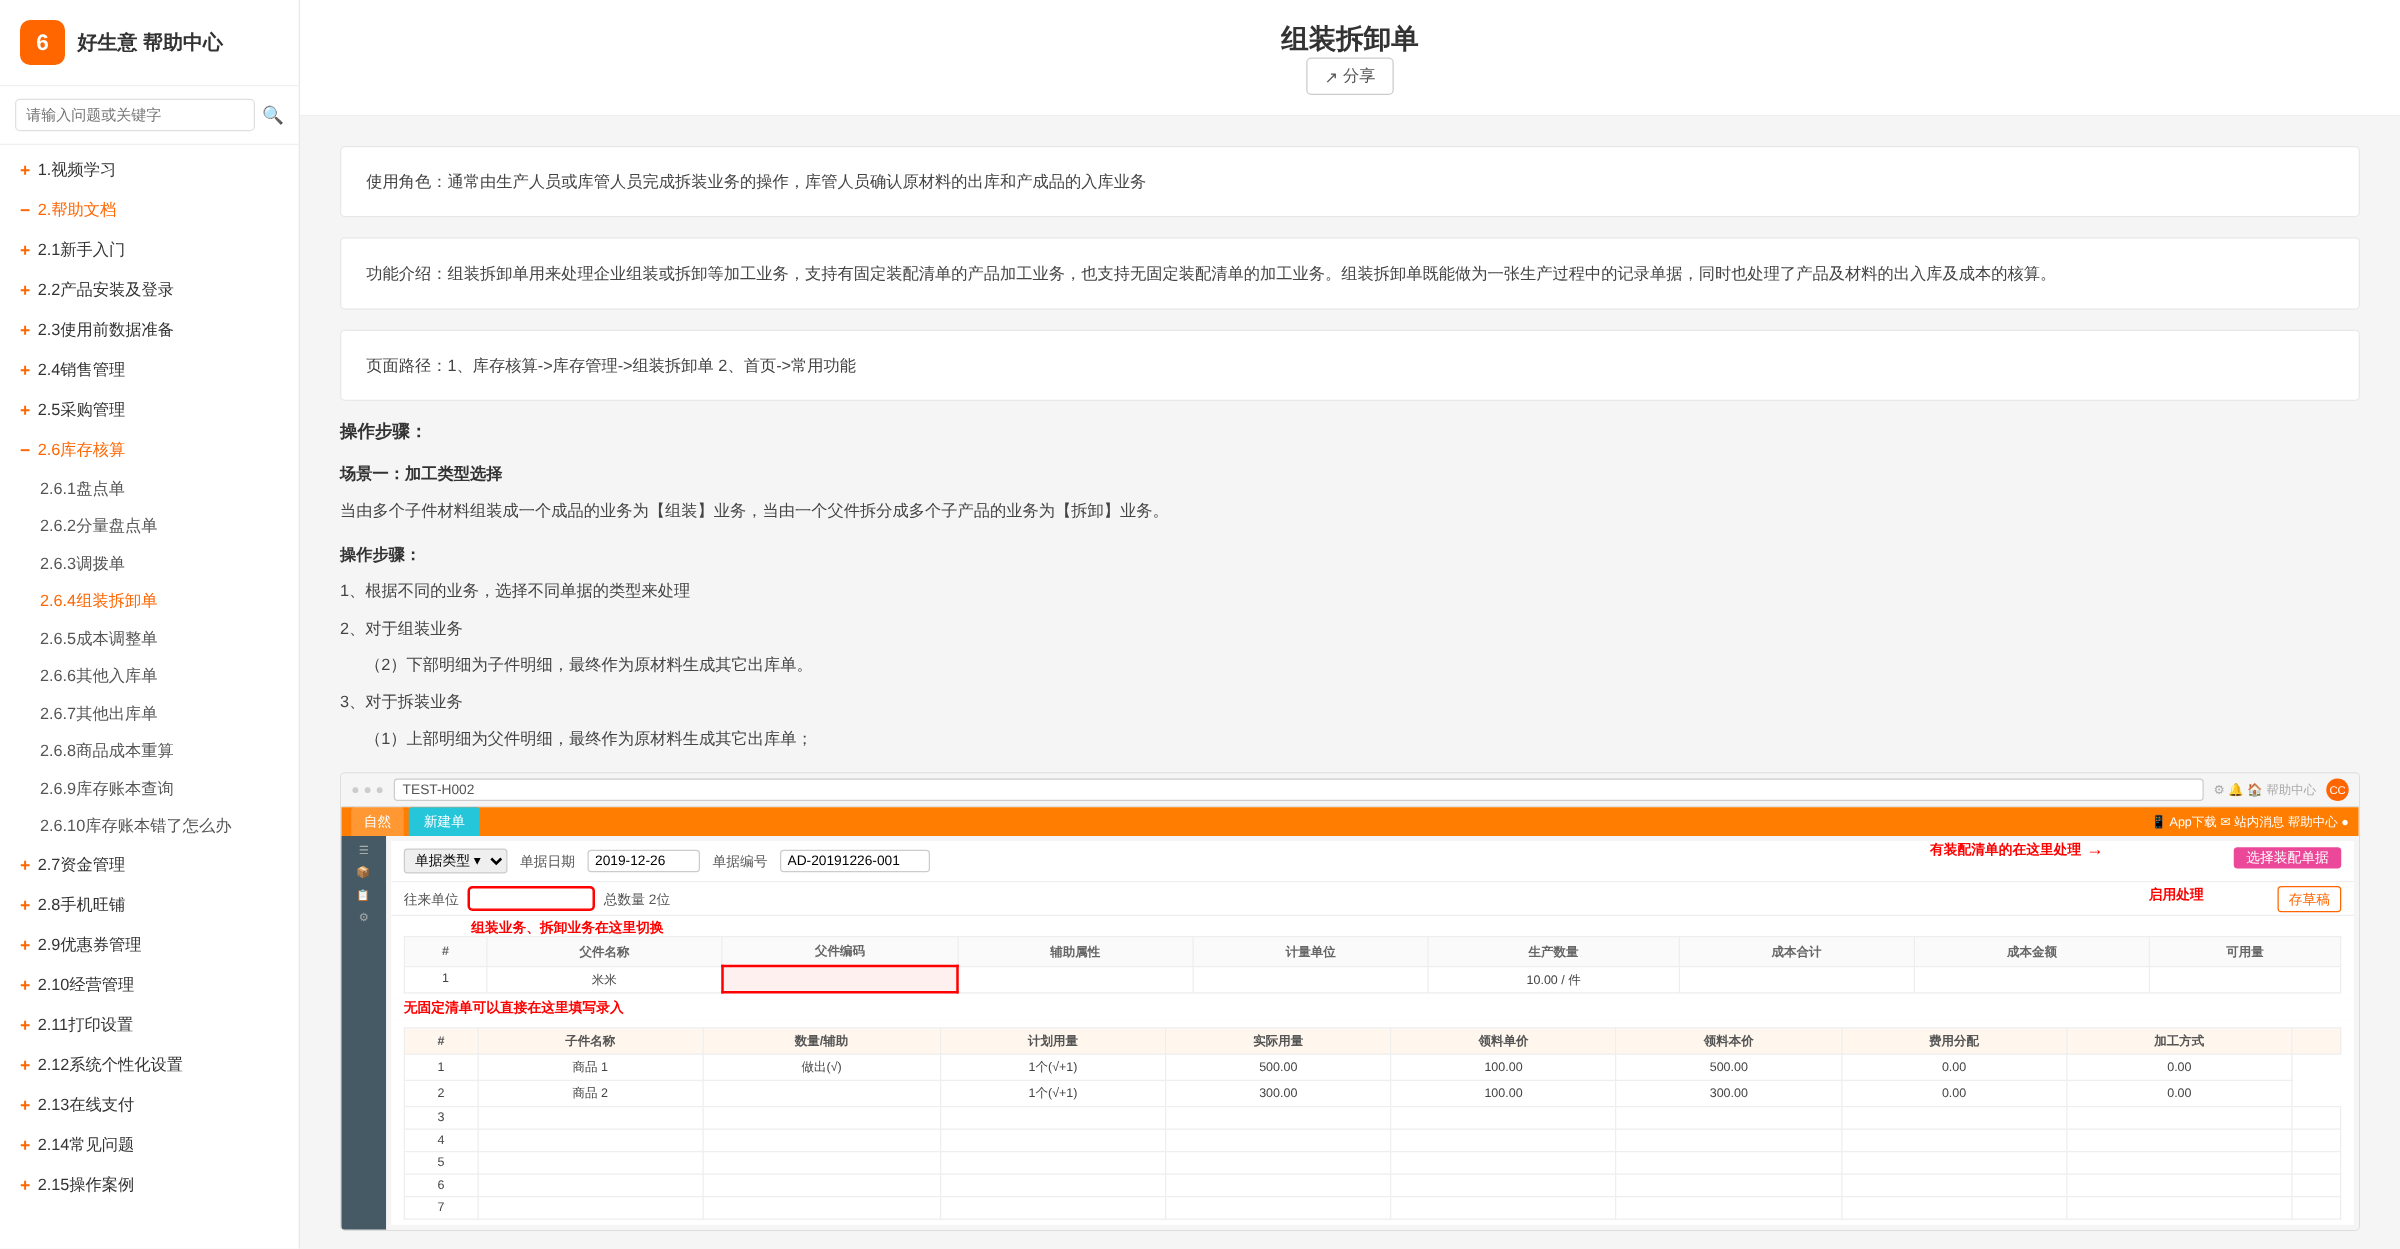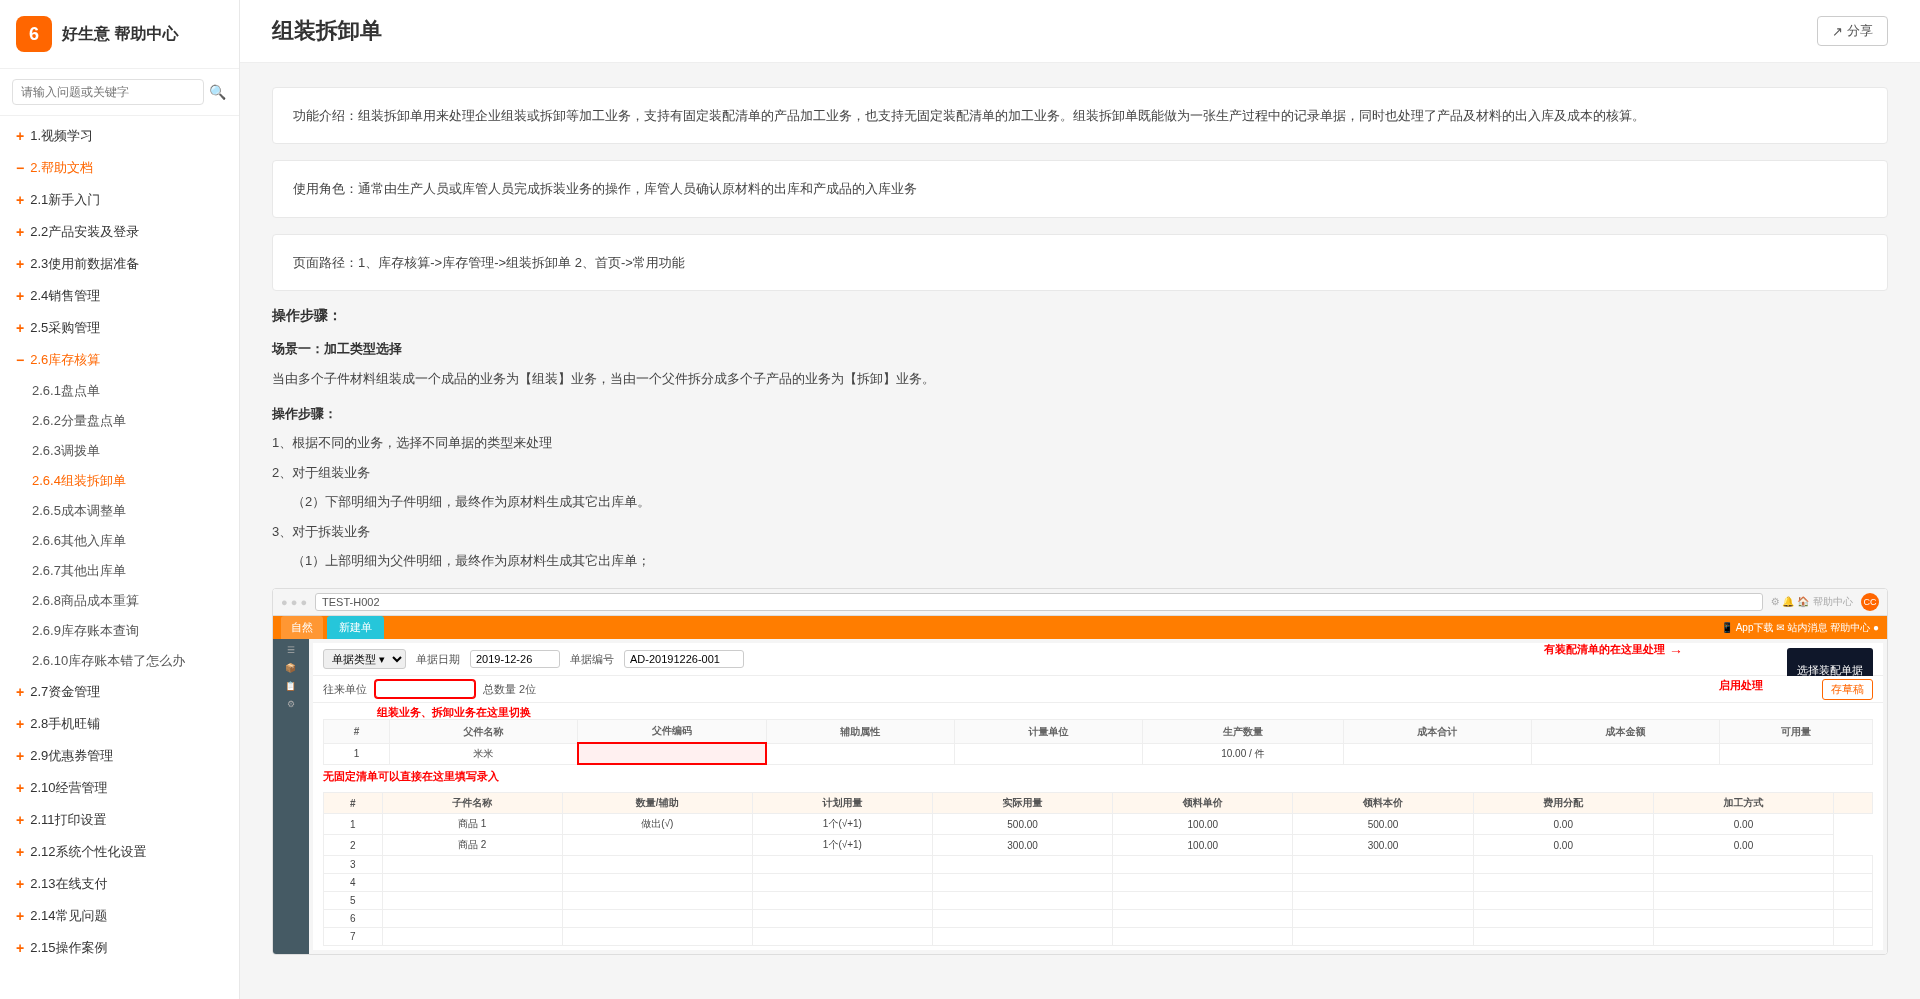--- a/index.html
+++ b/index.html
@@ -94,20 +94,21 @@
       overflow: hidden;
       background: #f5f5f5;
     }
     .main-header {
       background: #fff;
       padding: 16px 32px;
       border-bottom: 1px solid #eee;
       display: flex;
       align-items: center;
       justify-content: space-between;
+      flex-direction: column;
     }
     .main-header h1 {
       font-size: 22px;
       font-weight: 600;
       color: #333;
     }
     .share-btn {
       border: 1px solid #ccc;
       background: #fff;
       border-radius: 4px;
@@ -265,24 +266,24 @@
 <div id="main">
   <div class="main-header">
     <h1>组装拆卸单</h1>
     <button class="share-btn">
       <span>↗</span>
       <span>分享</span>
     </button>
   </div>
   <div class="content-area">
     <div class="info-block">
-      <span>功能介绍：组装拆卸单用来处理企业组装或拆卸等加工业务，支持有固定装配清单的产品加工业务，也支持无固定装配清单的加工业务。组装拆卸单既能做为一张生产过程中的记录单据，同时也处理了产品及材料的出入库及成本的核算。</span>
+      <span>使用角色：通常由生产人员或库管人员完成拆装业务的操作，库管人员确认原材料的出库和产成品的入库业务</span>
     </div>
     <div class="info-block">
-      <span>使用角色：通常由生产人员或库管人员完成拆装业务的操作，库管人员确认原材料的出库和产成品的入库业务</span>
+      <span>功能介绍：组装拆卸单用来处理企业组装或拆卸等加工业务，支持有固定装配清单的产品加工业务，也支持无固定装配清单的加工业务。组装拆卸单既能做为一张生产过程中的记录单据，同时也处理了产品及材料的出入库及成本的核算。</span>
     </div>
     <div class="info-block">
       <span>页面路径：1、库存核算-&gt;库存管理-&gt;组装拆卸单 2、首页-&gt;常用功能</span>
     </div>
 
     <div class="section-title">操作步骤：</div>
     <div class="section-sub bold-label">场景一：加工类型选择</div>
     <div class="section-sub">当由多个子件材料组装成一个成品的业务为【组装】业务，当由一个父件拆分成多个子产品的业务为【拆卸】业务。</div>
     <div class="section-sub bold-label">操作步骤：</div>
     <div class="section-sub">1、根据不同的业务，选择不同单据的类型来处理</div>
@@ -325,21 +326,21 @@
               </select>
               <span style="font-size:11px;color:#555">单据日期</span>
               <input type="text" value="2019-12-26" style="border: 1px solid rgb(204, 204, 204); border-radius: 3px; padding: 2px 5px; font-size: 11px; width: 90px;">
               <span style="font-size:11px;color:#555">单据编号</span>
               <input type="text" value="AD-20191226-001" style="border: 1px solid rgb(204, 204, 204); border-radius: 3px; padding: 2px 5px; font-size: 11px; width: 120px;">
 
               <div style="position:absolute;right:200px;top:-2px;display:flex;align-items:center;gap:4px">
                 <span style="color:#f00;font-size:11px;font-weight:bold;white-space:nowrap">有装配清单的在这里处理</span>
                 <span style="color:#f00;font-size:14px">→</span>
               </div>
-              <button style="background:#0f172a;color:#fff;border:none;border-radius:3px;padding:15px 10px;font-size:11px;cursor:pointer;position:absolute;right:10px;top:5px">选择装配单据</button>
+              <button style="background:#ec4899;color:#fff;border:none;border-radius:3px;padding:1px 10px;font-size:11px;cursor:pointer;position:absolute;right:10px;top:5px">选择装配单据</button>
             </div>
 
             <div style="background:#fff;padding:4px 10px;display:flex;align-items:center;gap:8px;border-bottom:1px solid #eee;position:relative">
               <span style="font-size:11px;color:#555">往来单位</span>
               <input type="text" style="border: 1px solid rgb(255, 0, 0); border-radius: 3px; padding: 2px 5px; font-size: 11px; width: 100px; box-shadow: rgb(255, 0, 0) 0px 0px 0px 1px;">
               <span style="font-size:11px;color:#555">总数量 2位</span>
 
               <span style="color:#f00;font-size:11px;font-weight:bold;position:absolute;left:64px;bottom:-18px;white-space:nowrap">组装业务、拆卸业务在这里切换</span>
 
               <span style="color:#f00;font-size:11px;font-weight:bold;position:absolute;right:120px;top:2px;white-space:nowrap">启用处理</span>

